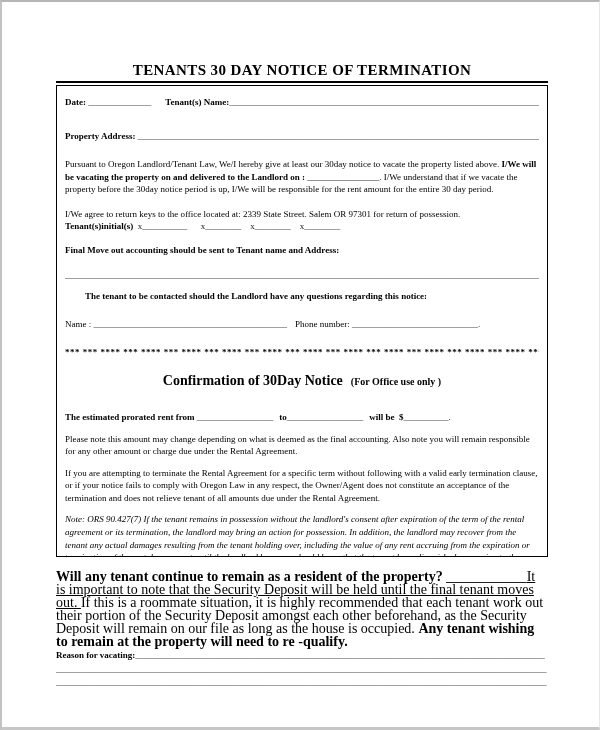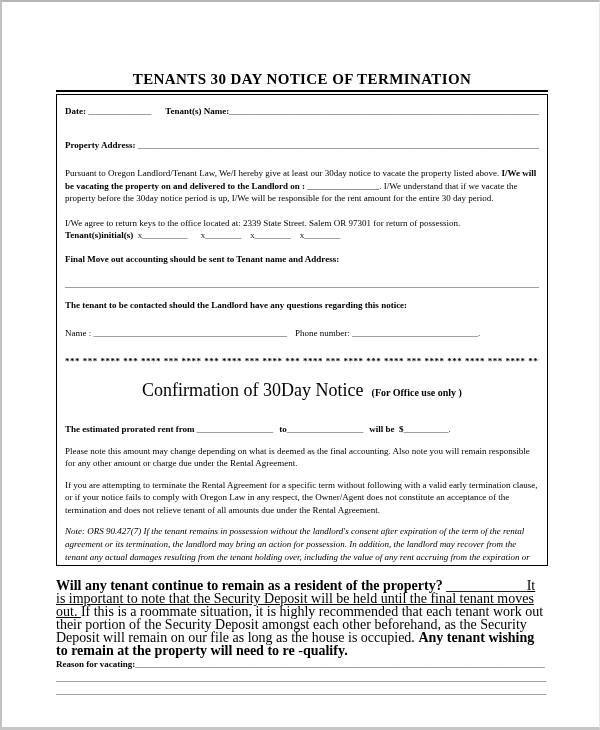--- a/index.html
+++ b/index.html
@@ -7,46 +7,46 @@
   body { width:600px; height:730px; overflow:hidden; }
   .page {
     width:600px; height:730px; background:#fff; position:relative;
     border-top:2px solid #b5b5b5; border-left:2px solid #c2c2c2;
     border-bottom:3px solid #c6c6c6; border-right:1px solid #e8e8e8;
     font-family:"Liberation Serif", serif; color:#000;
   }
   .content { padding:60px 51px 0 54px; }
   .title {
     font-size:15px; font-weight:bold; text-align:center; letter-spacing:0.4px;
-    border-bottom:2px solid #000; padding-bottom:2px;margin-top:9px;
+    border-bottom:2px solid #000; padding-bottom:2px;
   }
   .formbox {
     margin-top:2px; border:1.5px solid #000; height:472px;
     padding:10px 8px 0 8px; overflow:hidden;
   }
   .r { font-size:9px; line-height:12.5px; }
   .nowrap { white-space:nowrap; overflow:hidden; }
   .pre { white-space:pre; }
   .b { font-weight:bold;font-family:Liberation Serif, serif; }
   .i { font-style:italic; }
   .u { text-decoration:underline; }
   .blank { color:#222; }
   .gap14 { display:inline-block; width:14px; }
   .gap8  { display:inline-block; width:8px; }
   .gap6  { display:inline-block; width:6px; }
   .mt-property { margin-top:21px; }
   .mt-pursuant { margin-top:16px; }
   .mt-keys     { margin-top:12px; }
   .mt-moveout  { margin-top:11px; }
   .mt-fill     { margin-top:13px; }
-  .mt-contact  { margin-top:8px; }
+  .mt-contact  { margin-top:8px;margin-left:20px; }
   .mt-namerow  { margin-top:16px; }
   .mt-stars    { margin-top:15px; text-align:center; letter-spacing:0.5px; }
   .mt-confirm  { margin-top:13px; text-align:center; }
-  .confirm-title { font-size:18px; font-weight:normal; }
+  .confirm-title { font-size:14px; font-weight:bold; }
   .confirm-sub   { font-size:10px; font-weight:bold; }
   .mt-prorated { margin-top:22px; }
   .mt-lease    { margin-top:11px; }
   .mt-pleasenote { margin-top:9px; }
   .mt-attempting { margin-top:9px; }
   .mt-orsnote    { margin-top:9px; line-height:12.8px; }
   .footer { margin-top:13px; }
   .footer-par { font-size:14px; line-height:13px; }
   .reason { margin-top:1px; }
   .reason .r { line-height:13.5px; }

